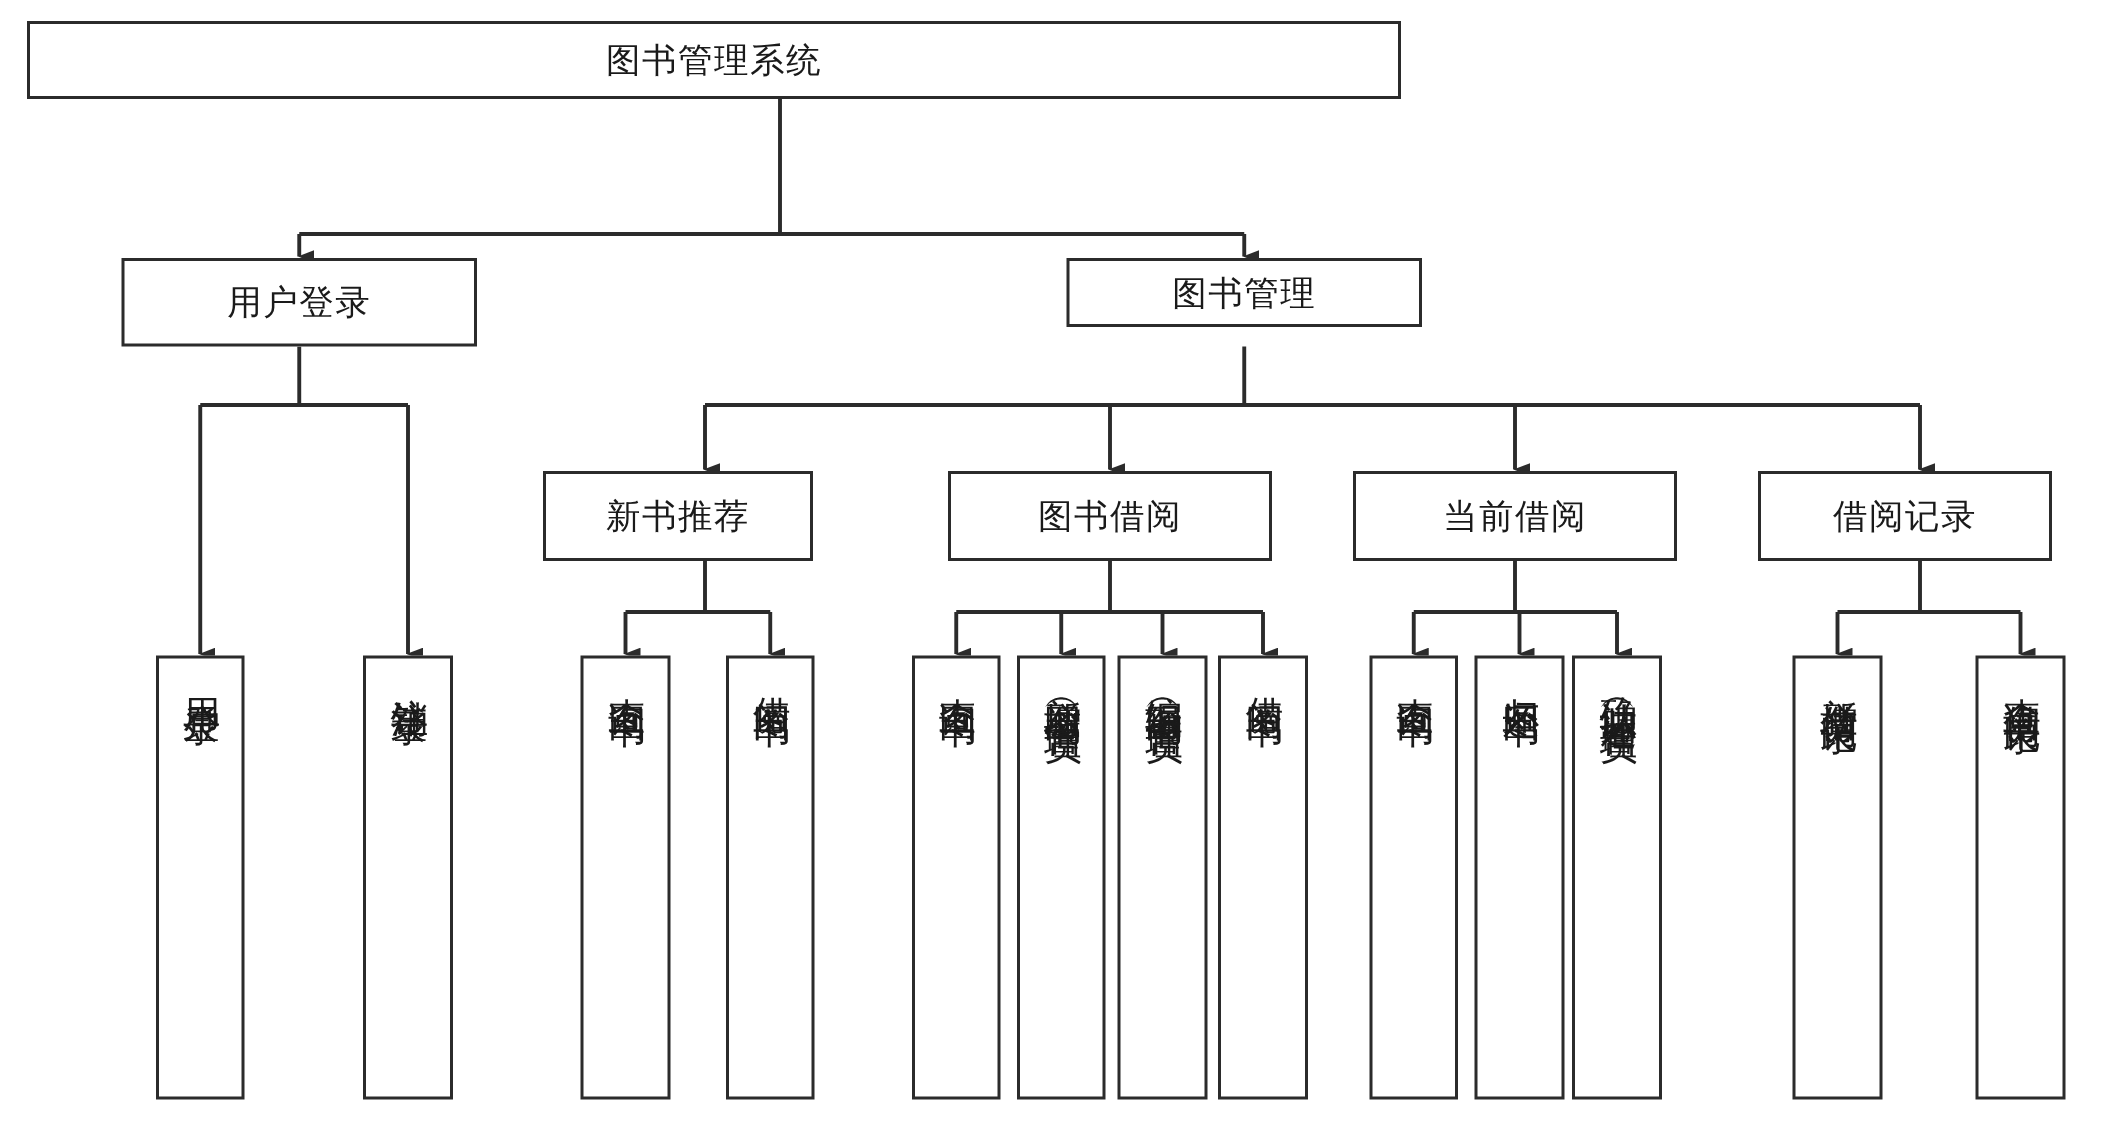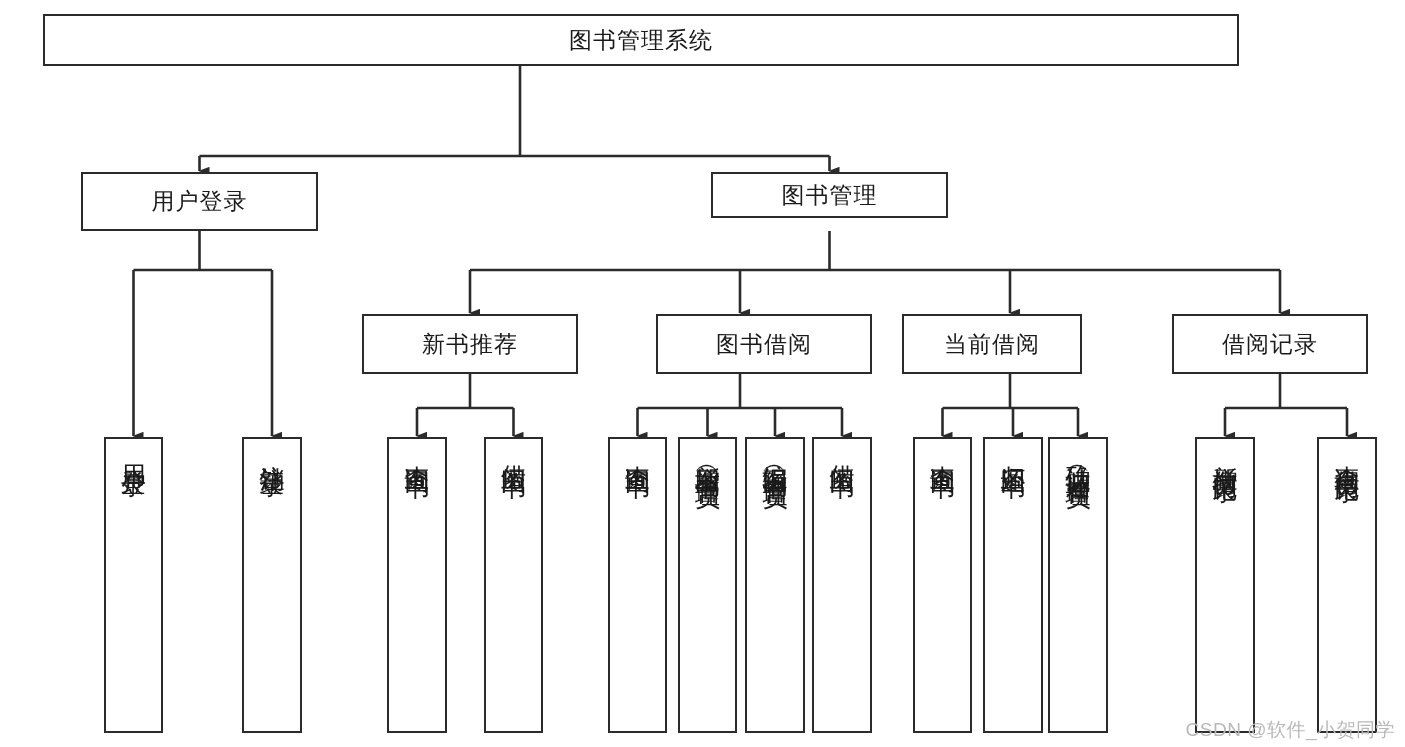--- a/index.html
+++ b/index.html
@@ -107,36 +107,36 @@
         <path d="M1013,408 L1013,436" marker-end="url(#arrowhead)"></path>
         <path d="M1078,408 L1078,436" marker-end="url(#arrowhead)"></path>
         <path d="M1280,374 L1280,408"></path>
         <path d="M1225,408 L1347,408"></path>
         <path d="M1225,408 L1225,436" marker-end="url(#arrowhead)"></path>
         <path d="M1347,408 L1347,436" marker-end="url(#arrowhead)"></path>
       </g>
   </svg>
 
   <div id="nodes-layer">
-      <div class="node horiz" style="left: 18px; top: 14px; width: 1196px; height: 52px; margin-left: 25px;">
+      <div class="node horiz" style="left: 18px; top: 14px; width: 916px; height: 52px;">
         <span class="htext">图书管理系统</span>
       </div>
       <div class="node horiz" style="left: 81px; top: 172px; width: 237px; height: 59px;">
         <span class="htext">用户登录</span>
       </div>
       <div class="node horiz" style="left: 711px; top: 172px; width: 237px; height: 46px;">
         <span class="htext">图书管理</span>
       </div>
-      <div class="node horiz" style="left: 362px; top: 314px; width: 216px; height: 60px;">
+      <div class="node horiz" style="left: 362px; top: 314px; width: 180px; height: 60px;">
         <span class="htext">新书推荐</span>
       </div>
-      <div class="node horiz" style="left: 656px; top: 314px; width: 216px; height: 60px;">
+      <div class="node horiz" style="left: 632px; top: 314px; width: 216px; height: 60px;">
         <span class="htext">图书借阅</span>
       </div>
-      <div class="node horiz" style="left: 902px; top: 314px; width: 180px; height: 60px;">
+      <div class="node horiz" style="left: 902px; top: 314px; width: 216px; height: 60px;">
         <span class="htext">当前借阅</span>
       </div>
       <div class="node horiz" style="left: 1172px; top: 314px; width: 196px; height: 60px;">
         <span class="htext">借阅记录</span>
       </div>
       <div class="node vert" style="left: 104px; top: 437px; width: 59px; height: 296px;">
         <span class="vtext">用户登录</span>
       </div>
       <div class="node vert" style="left: 242px; top: 437px; width: 60px; height: 296px;">
         <span class="vtext">注销登录</span>
@@ -169,14 +169,13 @@
         <span class="vtext">确认归还（管理员）</span>
       </div>
       <div class="node vert" style="left: 1195px; top: 437px; width: 60px; height: 296px;">
         <span class="vtext">新增借阅记录</span>
       </div>
       <div class="node vert" style="left: 1317px; top: 437px; width: 60px; height: 296px;">
         <span class="vtext">查询借阅记录</span>
       </div>
     </div>
 
-  <div id="watermark">CSDN @软件_小贺同学</div>
 </div>
 
 </body></html>

